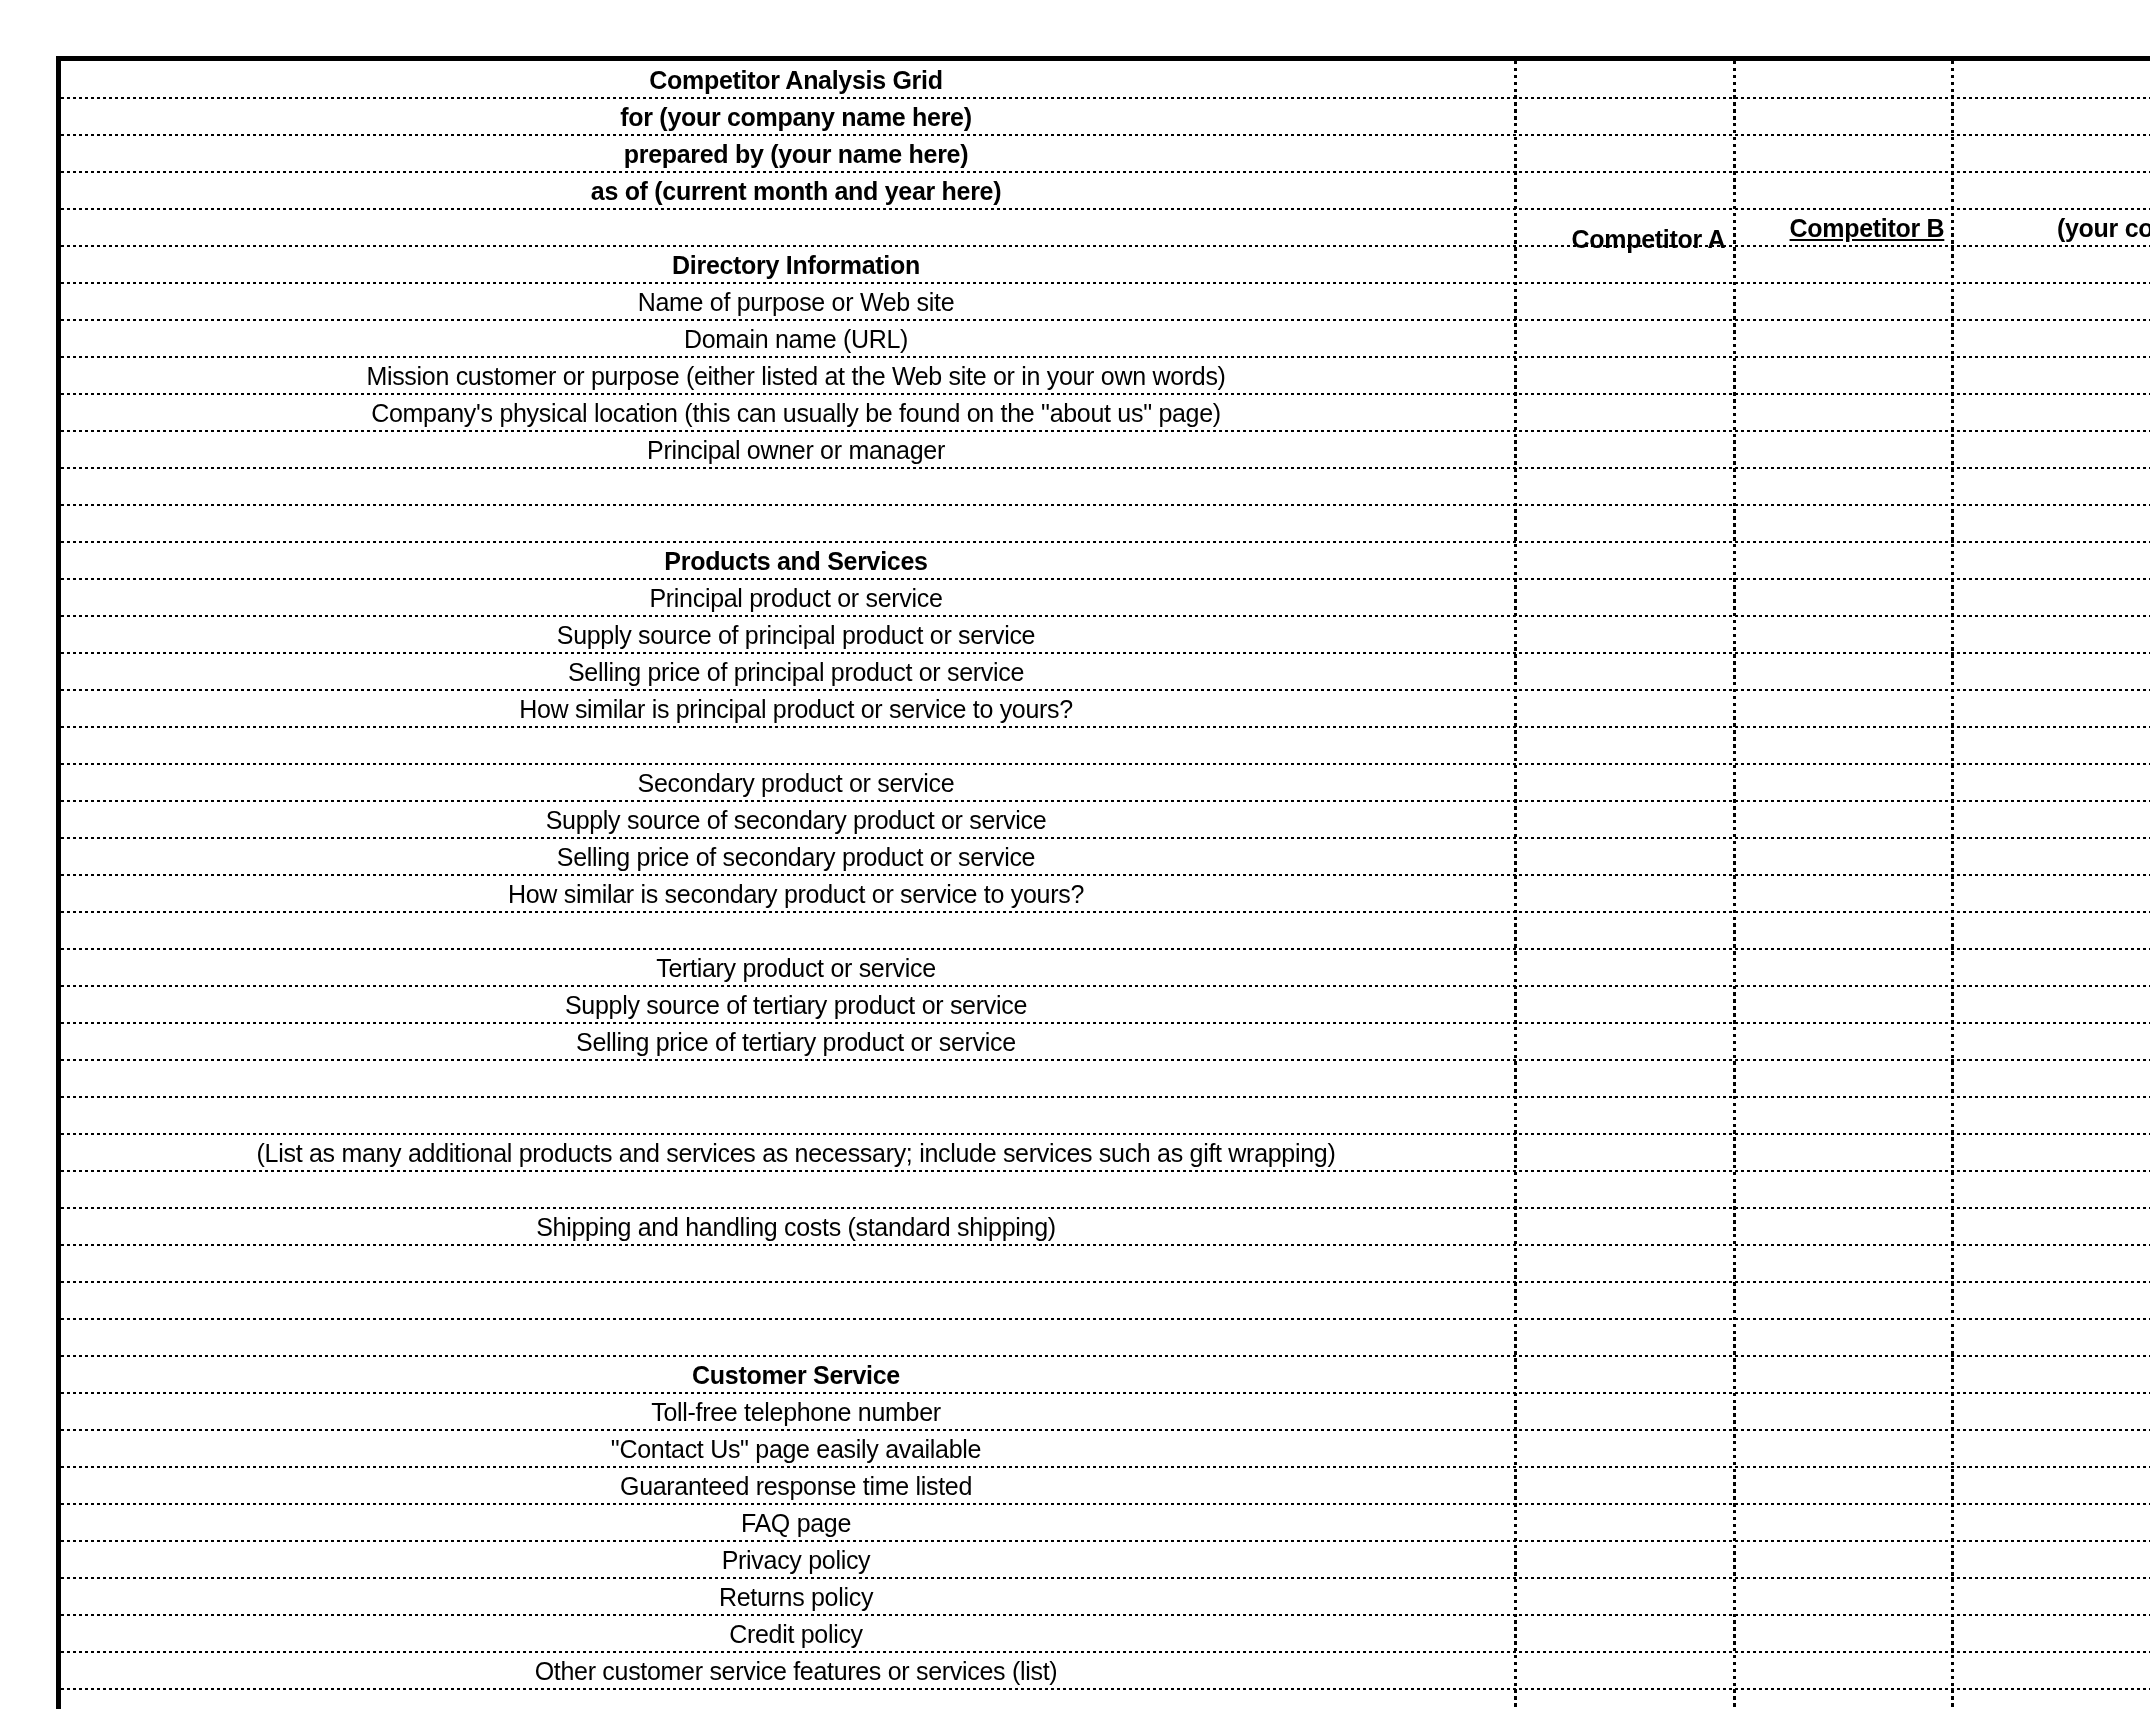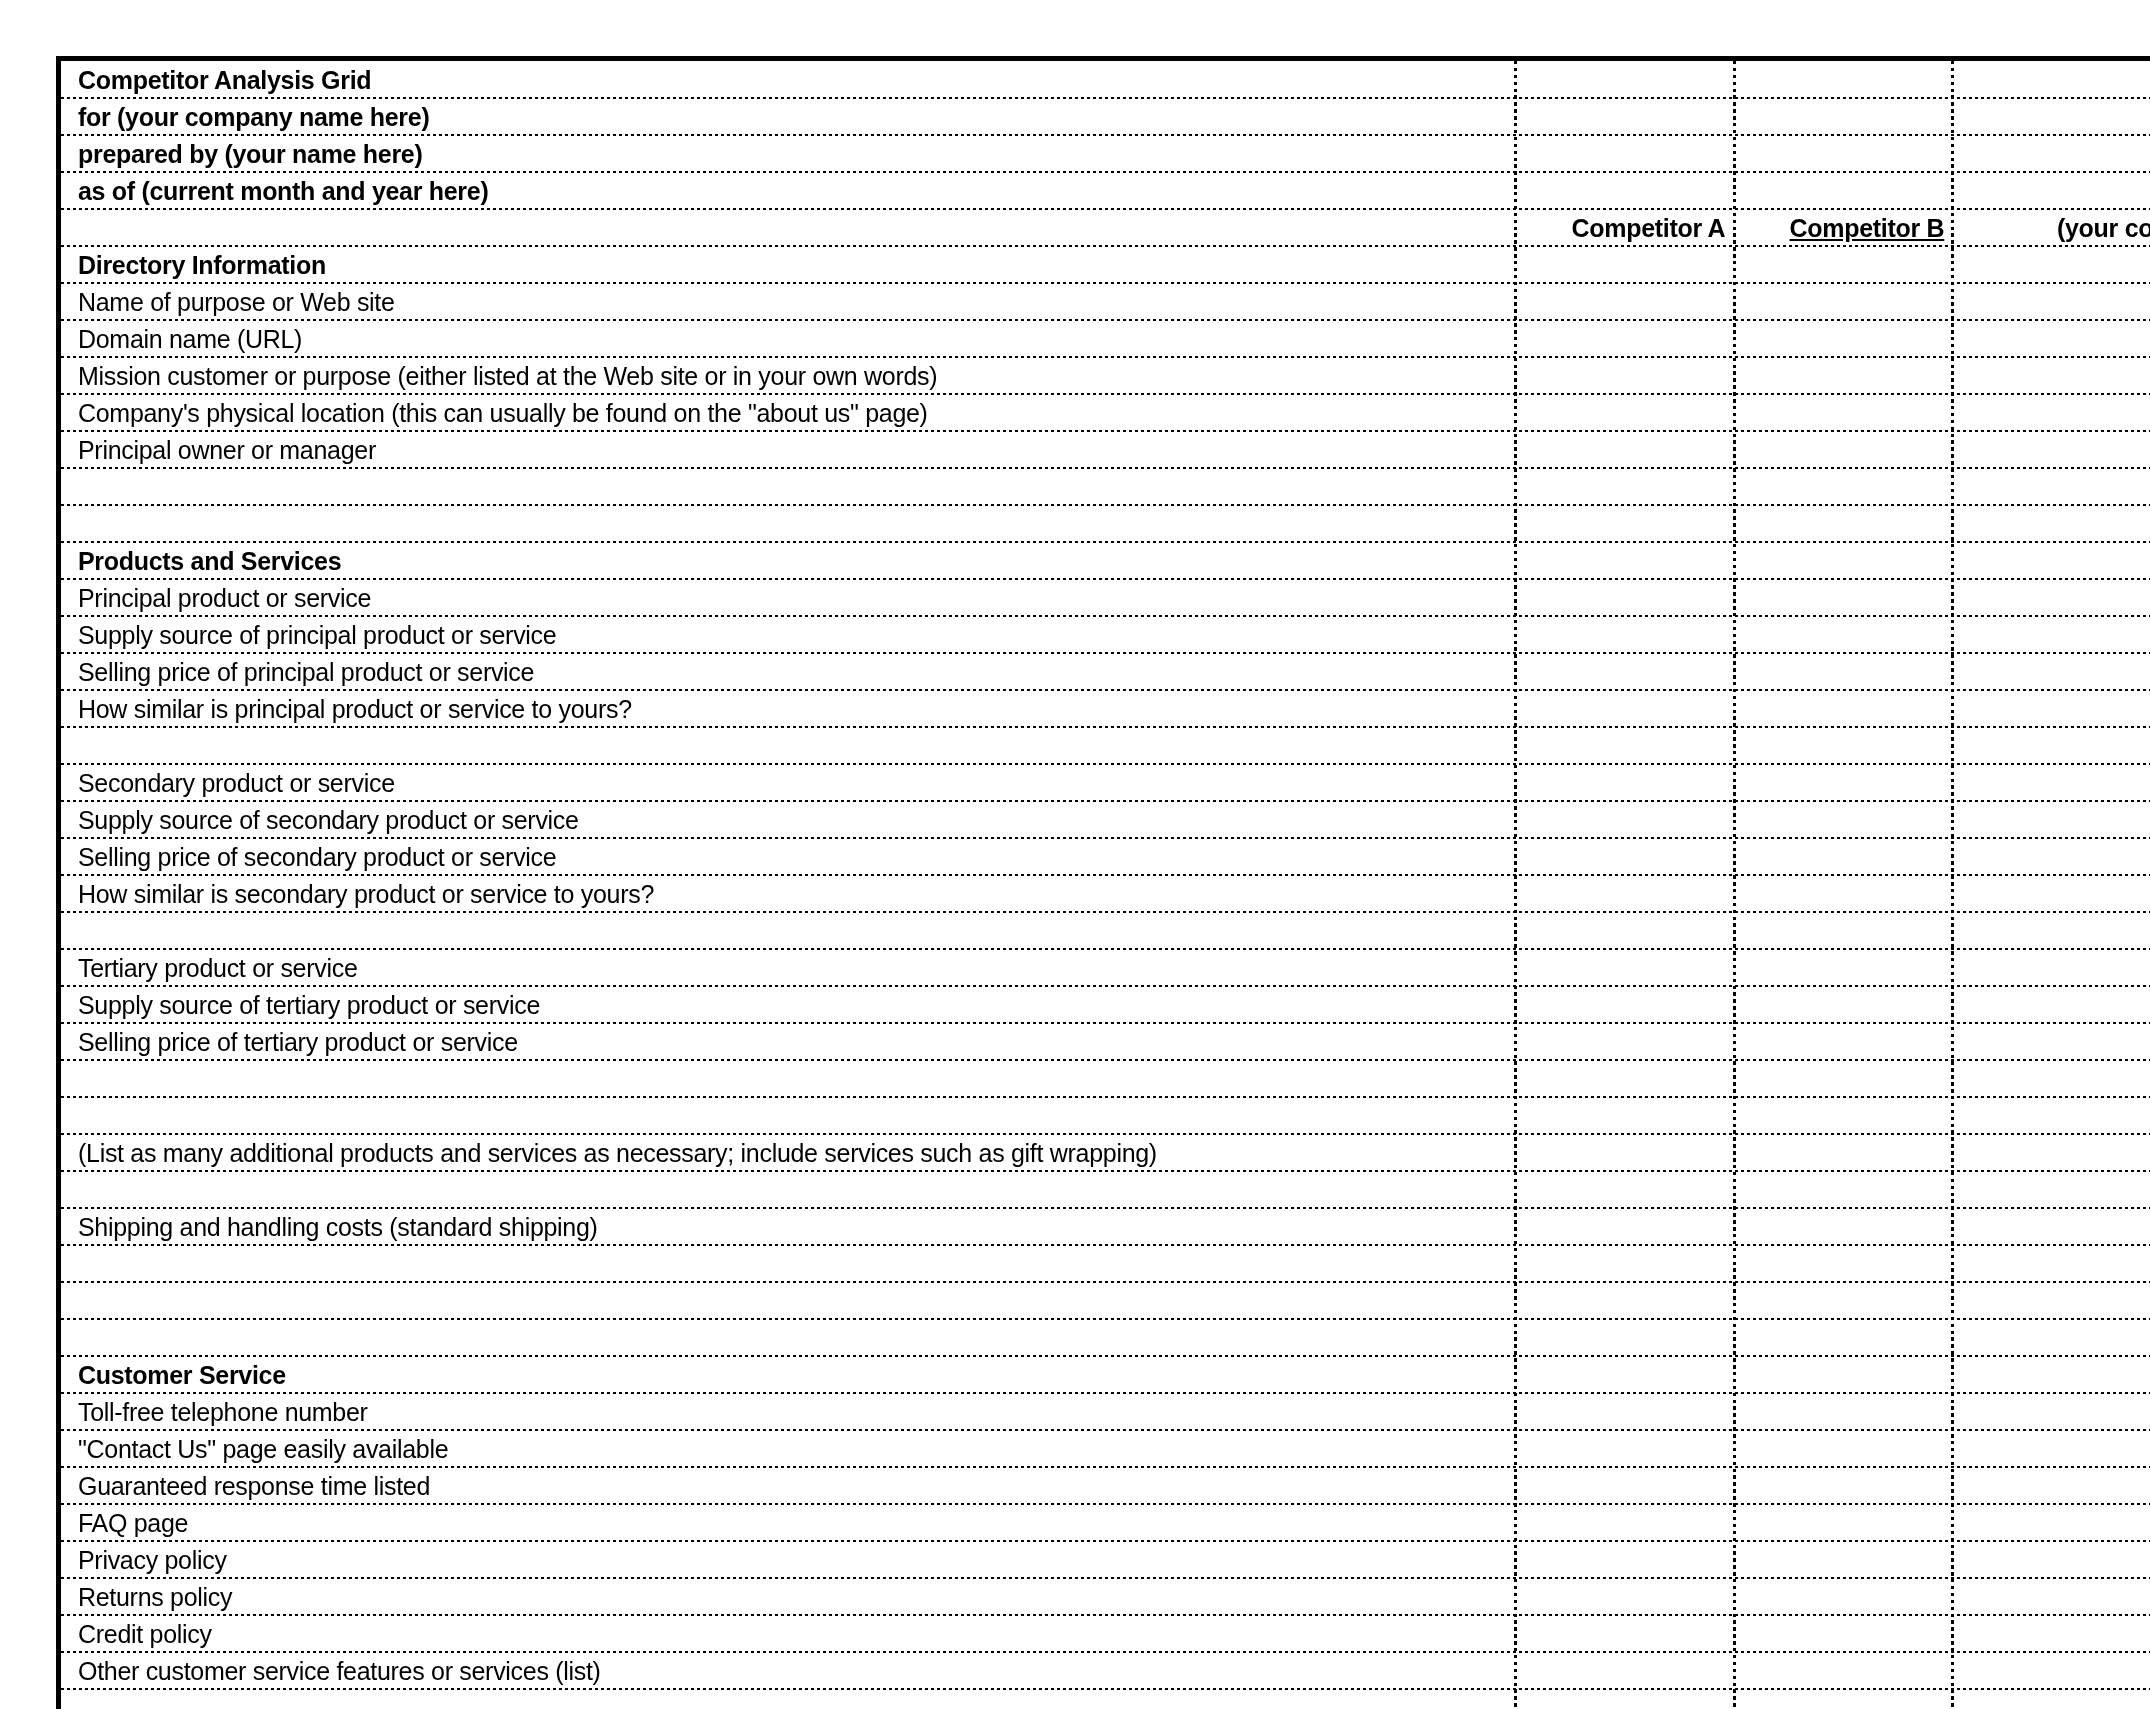--- a/index.html
+++ b/index.html
@@ -22,22 +22,22 @@
     content: ""; position: absolute; left: 0; right: 0; bottom: -1.3px; height: 2.6px;
     background-image: repeating-linear-gradient(to right, #000 0 3.4px, transparent 3.4px 6px);
   }
   .cell {
     box-sizing: border-box; height: 100%;
     display: flex; align-items: center;
     font-size: 25px; letter-spacing: -0.3px; white-space: nowrap; overflow: visible;
     line-height: 1;
     padding-top: 1.7px;
   }
-  .c0 { width: 1453px; padding-left: 17px; }
-  .c1 { width: 219px; justify-content: flex-end; padding-right: 7.7px; }
+  .c0 { width: 1453px; padding-left: 17px; justify-content: center; }
+  .c1 { width: 219px; justify-content: flex-end; padding-right: 7.7px; margin-top: 11px; }
   .c2 { width: 219px; justify-content: flex-end; padding-right: 7.7px; text-decoration: underline; }
   .c3 { width: 296px; justify-content: flex-end; padding-right: 7.7px; }
   .bold { font-weight: bold; }
   .vline {
     position: absolute; top: 0; width: 2.6px; height: 1661px;
     background-image: repeating-linear-gradient(to bottom, #000 0 3.4px, transparent 3.4px 6.9px);
   }
 </style>
 </head>
 <body>

